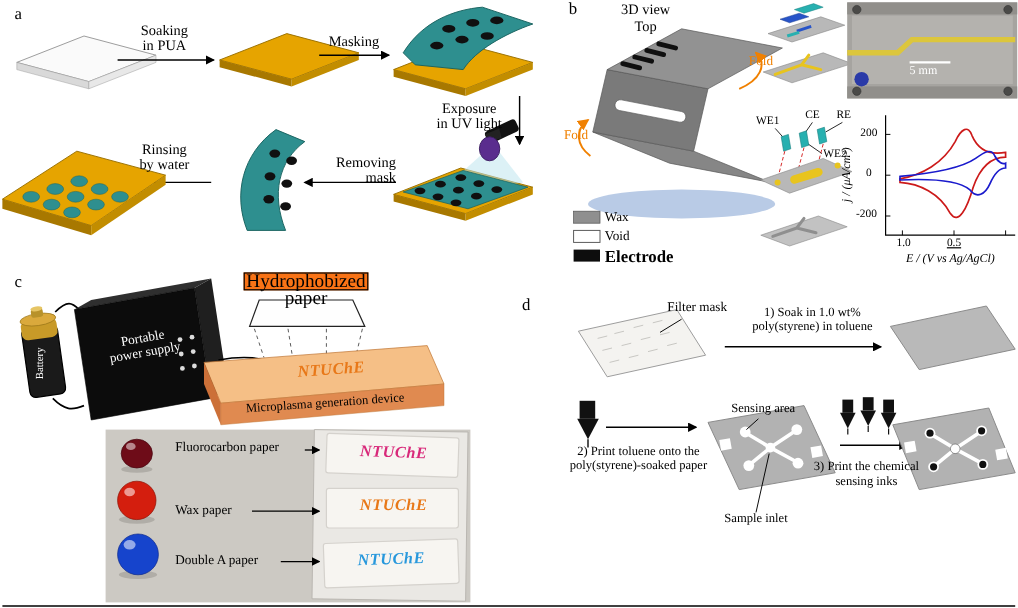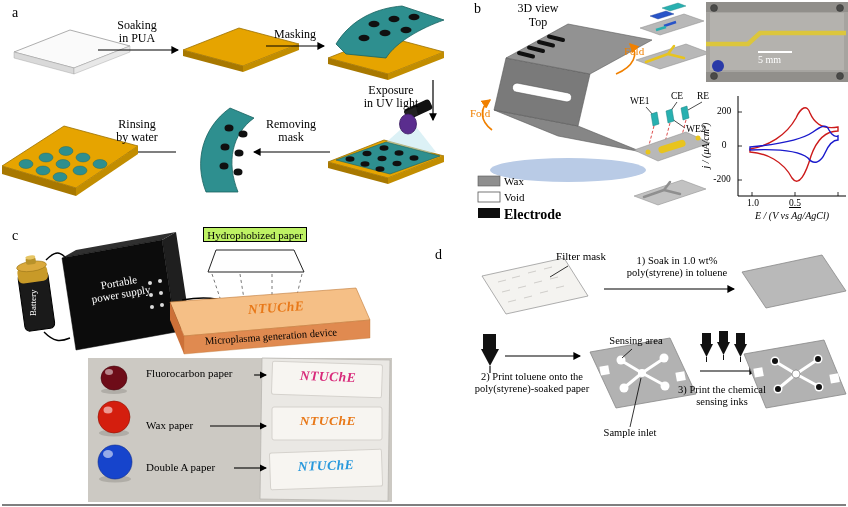--- a/index.html
+++ b/index.html
@@ -10,21 +10,21 @@
   .l{text-align:left;}
   .r{text-align:center;}
   .panel-letter{font-size:14px;}
   .orange{color:#f08000;}
   .white{color:#fff;}
   .s10{font-size:10px;}
   .s95{font-size:9.5px;}
   .s105{font-size:10.5px;}
   .ital{font-style:italic;}
   .ntu{font-style:italic;font-weight:bold;font-size:13.5px;letter-spacing:.5px;}
-  .box-label{border:1px solid #000;background:#bef264;font-size:11px;line-height:14px;height:15px;box-sizing:border-box;}
+  .box-label{border:1px solid #000;background:#f97316;font-size:16px;line-height:14px;height:15px;box-sizing:border-box;}
   .vtext{writing-mode:vertical-rl;transform:rotate(180deg);}
 </style>
 </head>
 <body>
 
 <div class="fig">
 
 <svg class="shapes" width="848" height="507" viewBox="0 0 848 507">
   <defs>
     <marker id="arr" viewBox="0 0 10 10" refX="8.5" refY="5" markerWidth="6.5" markerHeight="6.5" orient="auto-start-reverse">
@@ -322,21 +322,21 @@
 
   <line x1="2" y1="505" x2="846" y2="505" stroke="#000" stroke-width="1.2"></line>
 </svg>
 
 <div class="t panel-letter l" style="left:12px;top:5px;">a</div>
 <div class="t" style="left:98px;top:19px;width:78px;">Soaking
 in PUA</div>
 <div class="t" style="left:264px;top:28px;width:62px;">Masking</div>
 <div class="t" style="left:350px;top:84px;width:82px;">Exposure
 in UV light</div>
-<div class="t" style="left:252px;top:118px;width:78px;">Removing
+<div class="t" style="left:252px;top:129px;width:78px;text-align:right;">Removing
 mask</div>
 <div class="t" style="left:98px;top:118px;width:78px;">Rinsing
 by water</div>
 
 <div class="t panel-letter l" style="left:474px;top:1px;">b</div>
 <div class="t" style="left:506px;top:2px;width:64px;">3D view</div>
 <div class="t" style="left:506px;top:16px;width:64px;">Top</div>
 <div class="t orange l" style="left:624px;top:45px;font-size:11px;">Fold</div>
 <div class="t orange l" style="left:470px;top:107px;font-size:11px;">Fold</div>
 <div class="t l" style="left:504px;top:175px;font-size:11px;">Wax</div>

